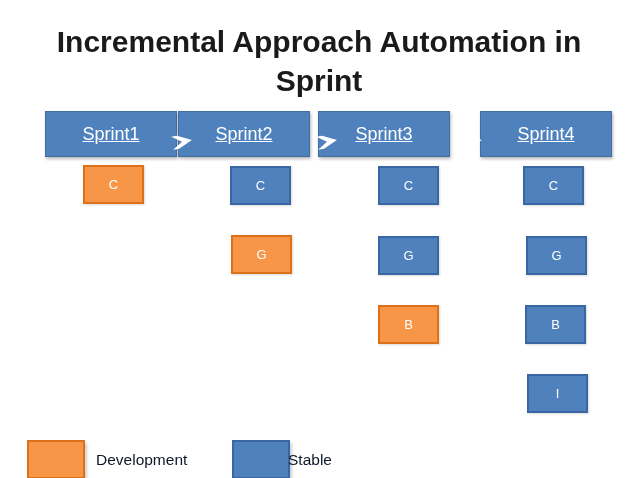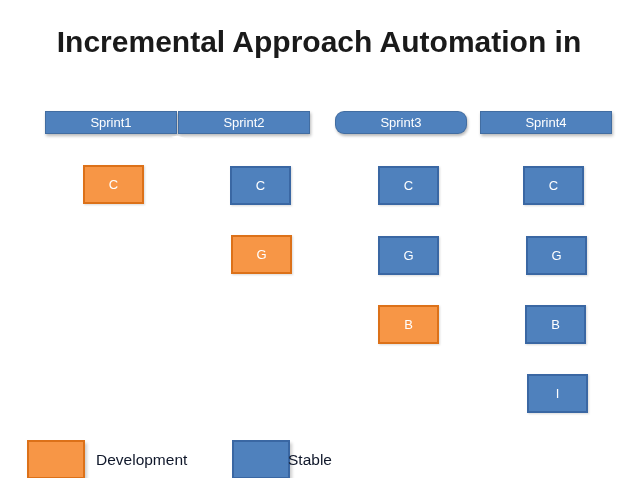--- a/index.html
+++ b/index.html
@@ -26,34 +26,35 @@
     font-size: 30px;
     line-height: 39px;
     font-weight: 600;
     letter-spacing: 0px;
   }
 
   
   .sprint-header {
     position: absolute;
     top: 95px;
-    height: 23px;
+    height: 46px;
     width: 132px;
     background: var(--stable, #4F81BD);
     border: 1px solid rgba(56, 93, 138, 0.55);
     box-shadow: 1px 2px 3px rgba(0,0,0,0.28);
     display: flex;
     align-items: center;
     justify-content: center;
     color: #ffffff;
-    font-size: 13px;
+    font-size: 18px;
+    text-decoration: underline;
   }
   .sprint-header.h1 { left: 45px; }
   .sprint-header.h2 { left: 178px; }
-  .sprint-header.h3 { left: 335px; border-radius: 9px; }
+  .sprint-header.h3 { left: 318px; }
   .sprint-header.h4 { left: 480px; }
 
   .process-arrow {
     position: absolute;
     top: 117px;
     width: 22px;
     height: 17px;
     transform: rotate(-9deg);
     z-index: 3;
   }
@@ -132,20 +133,21 @@
   .legend-label.development { left: 96px; }
   .legend-label.stable { left: 288px; }
 </style>
 </head>
 <body>
 
 <div class="slide">
 
   <div class="title">
     <div>Incremental Approach Automation in</div>
+    <div>Sprint</div>
   </div>
 
   <div class="sprint-header h1">
     <span>Sprint1</span>
   </div>
   <div class="sprint-header h2">
     <span>Sprint2</span>
   </div>
   <div class="sprint-header h3">
     <span>Sprint3</span>

